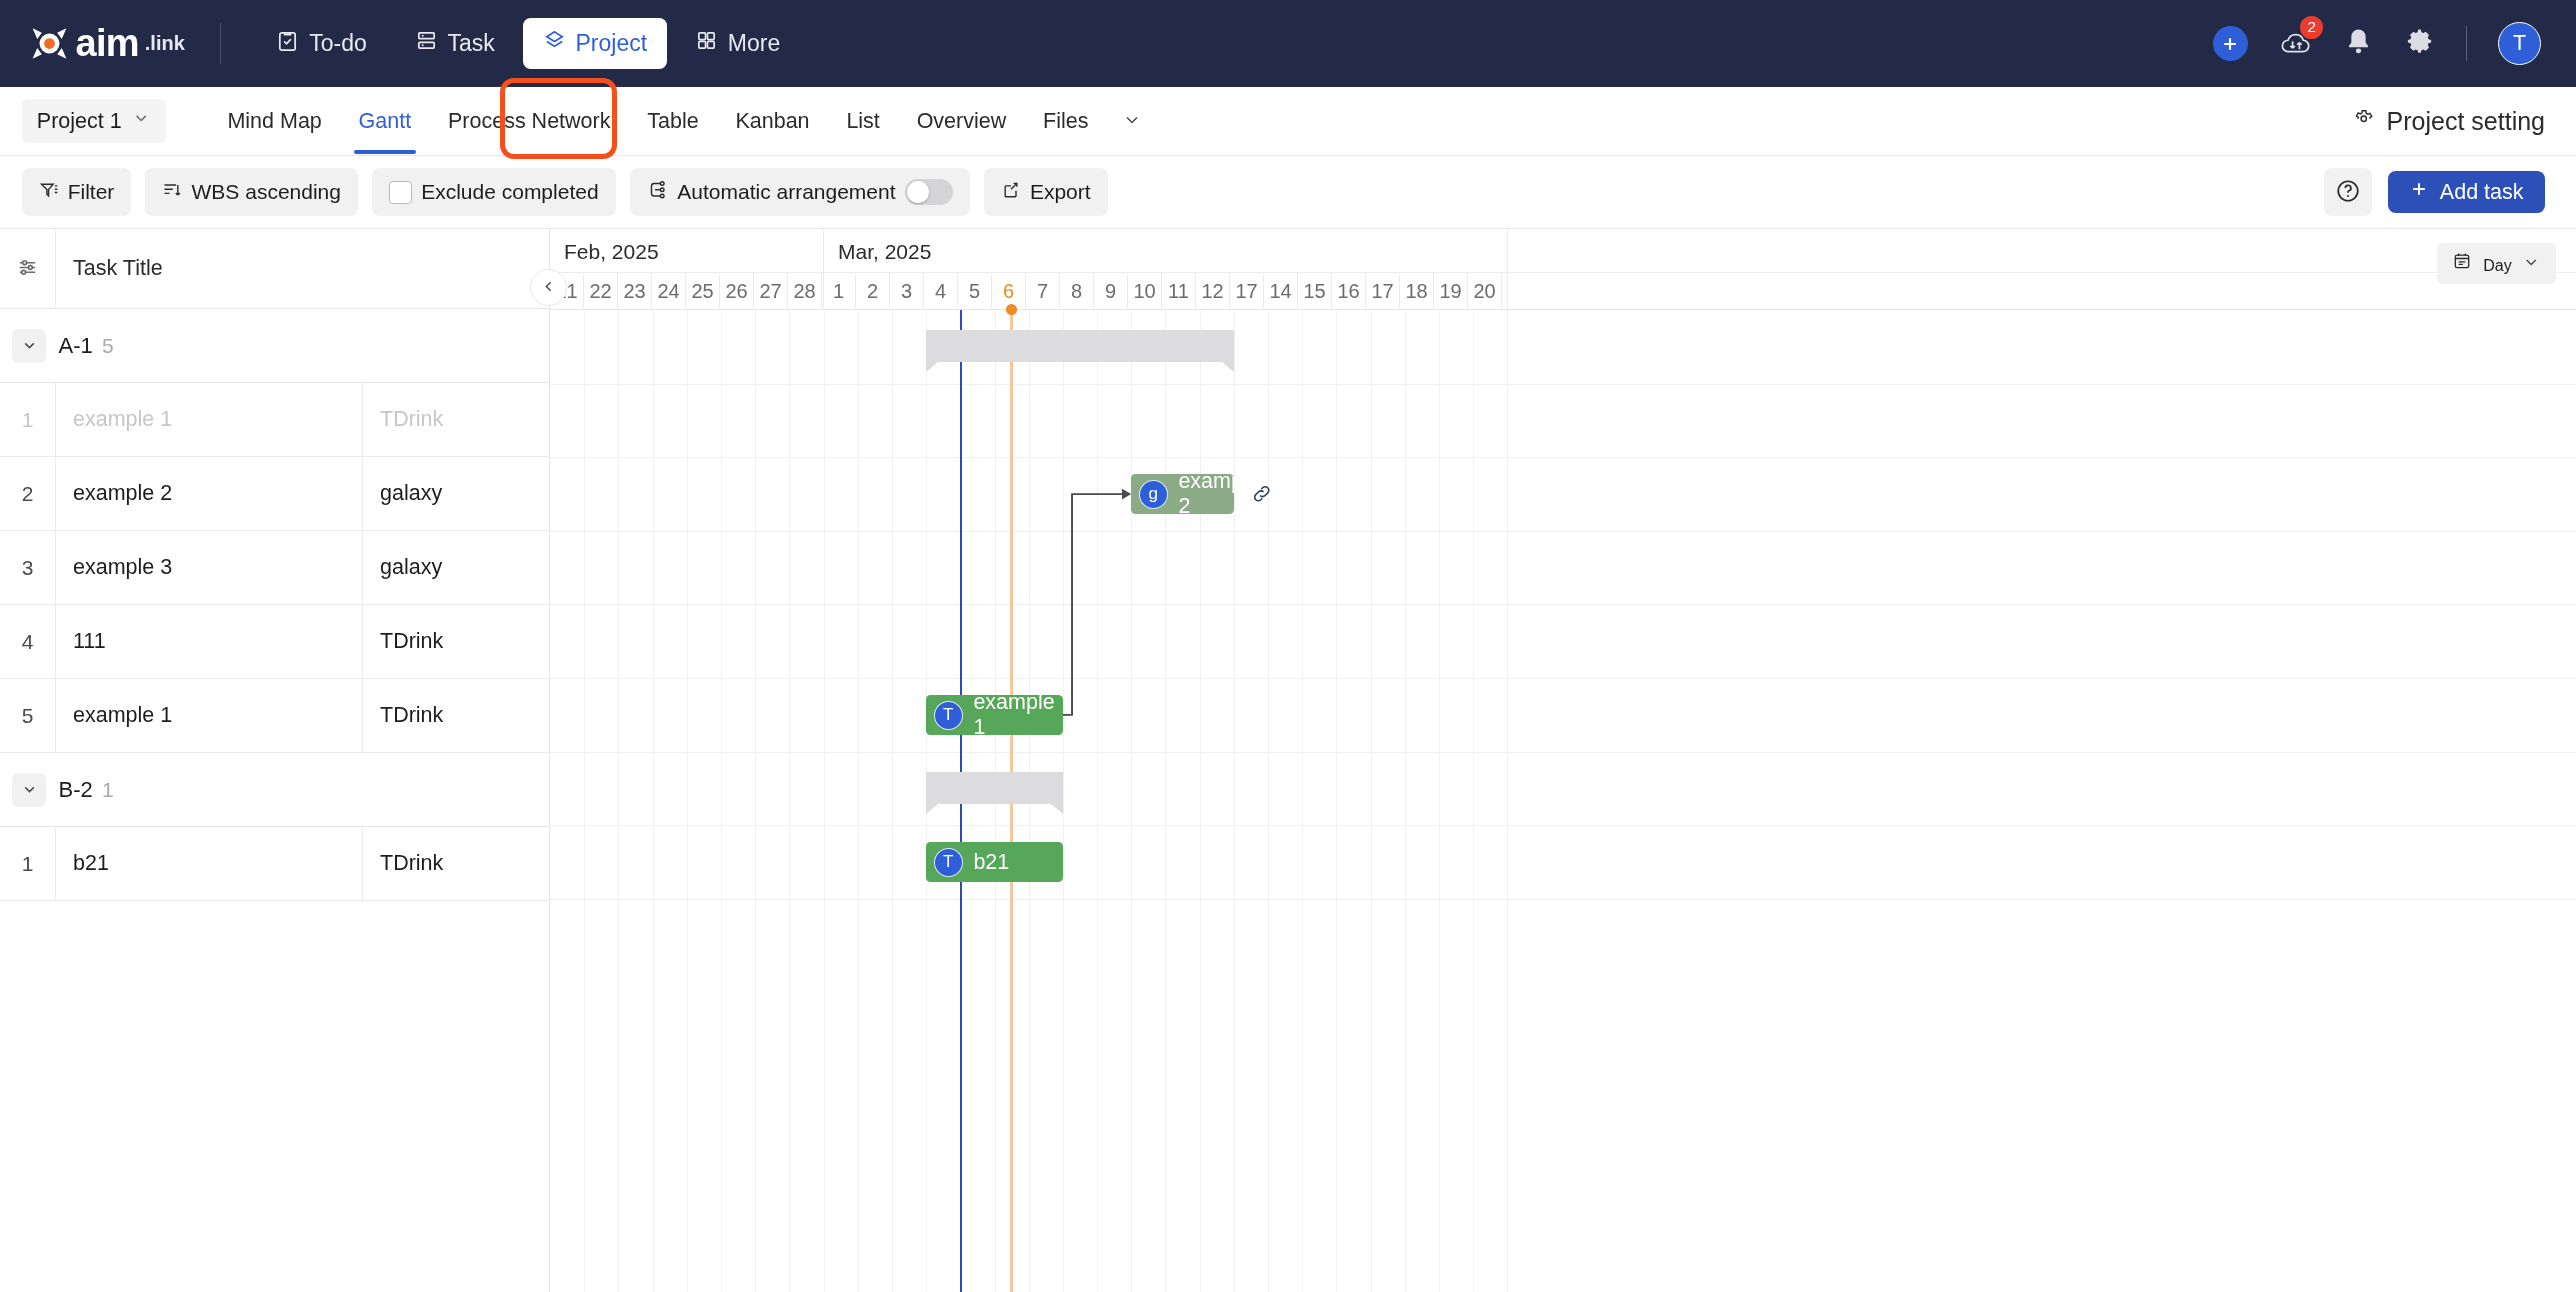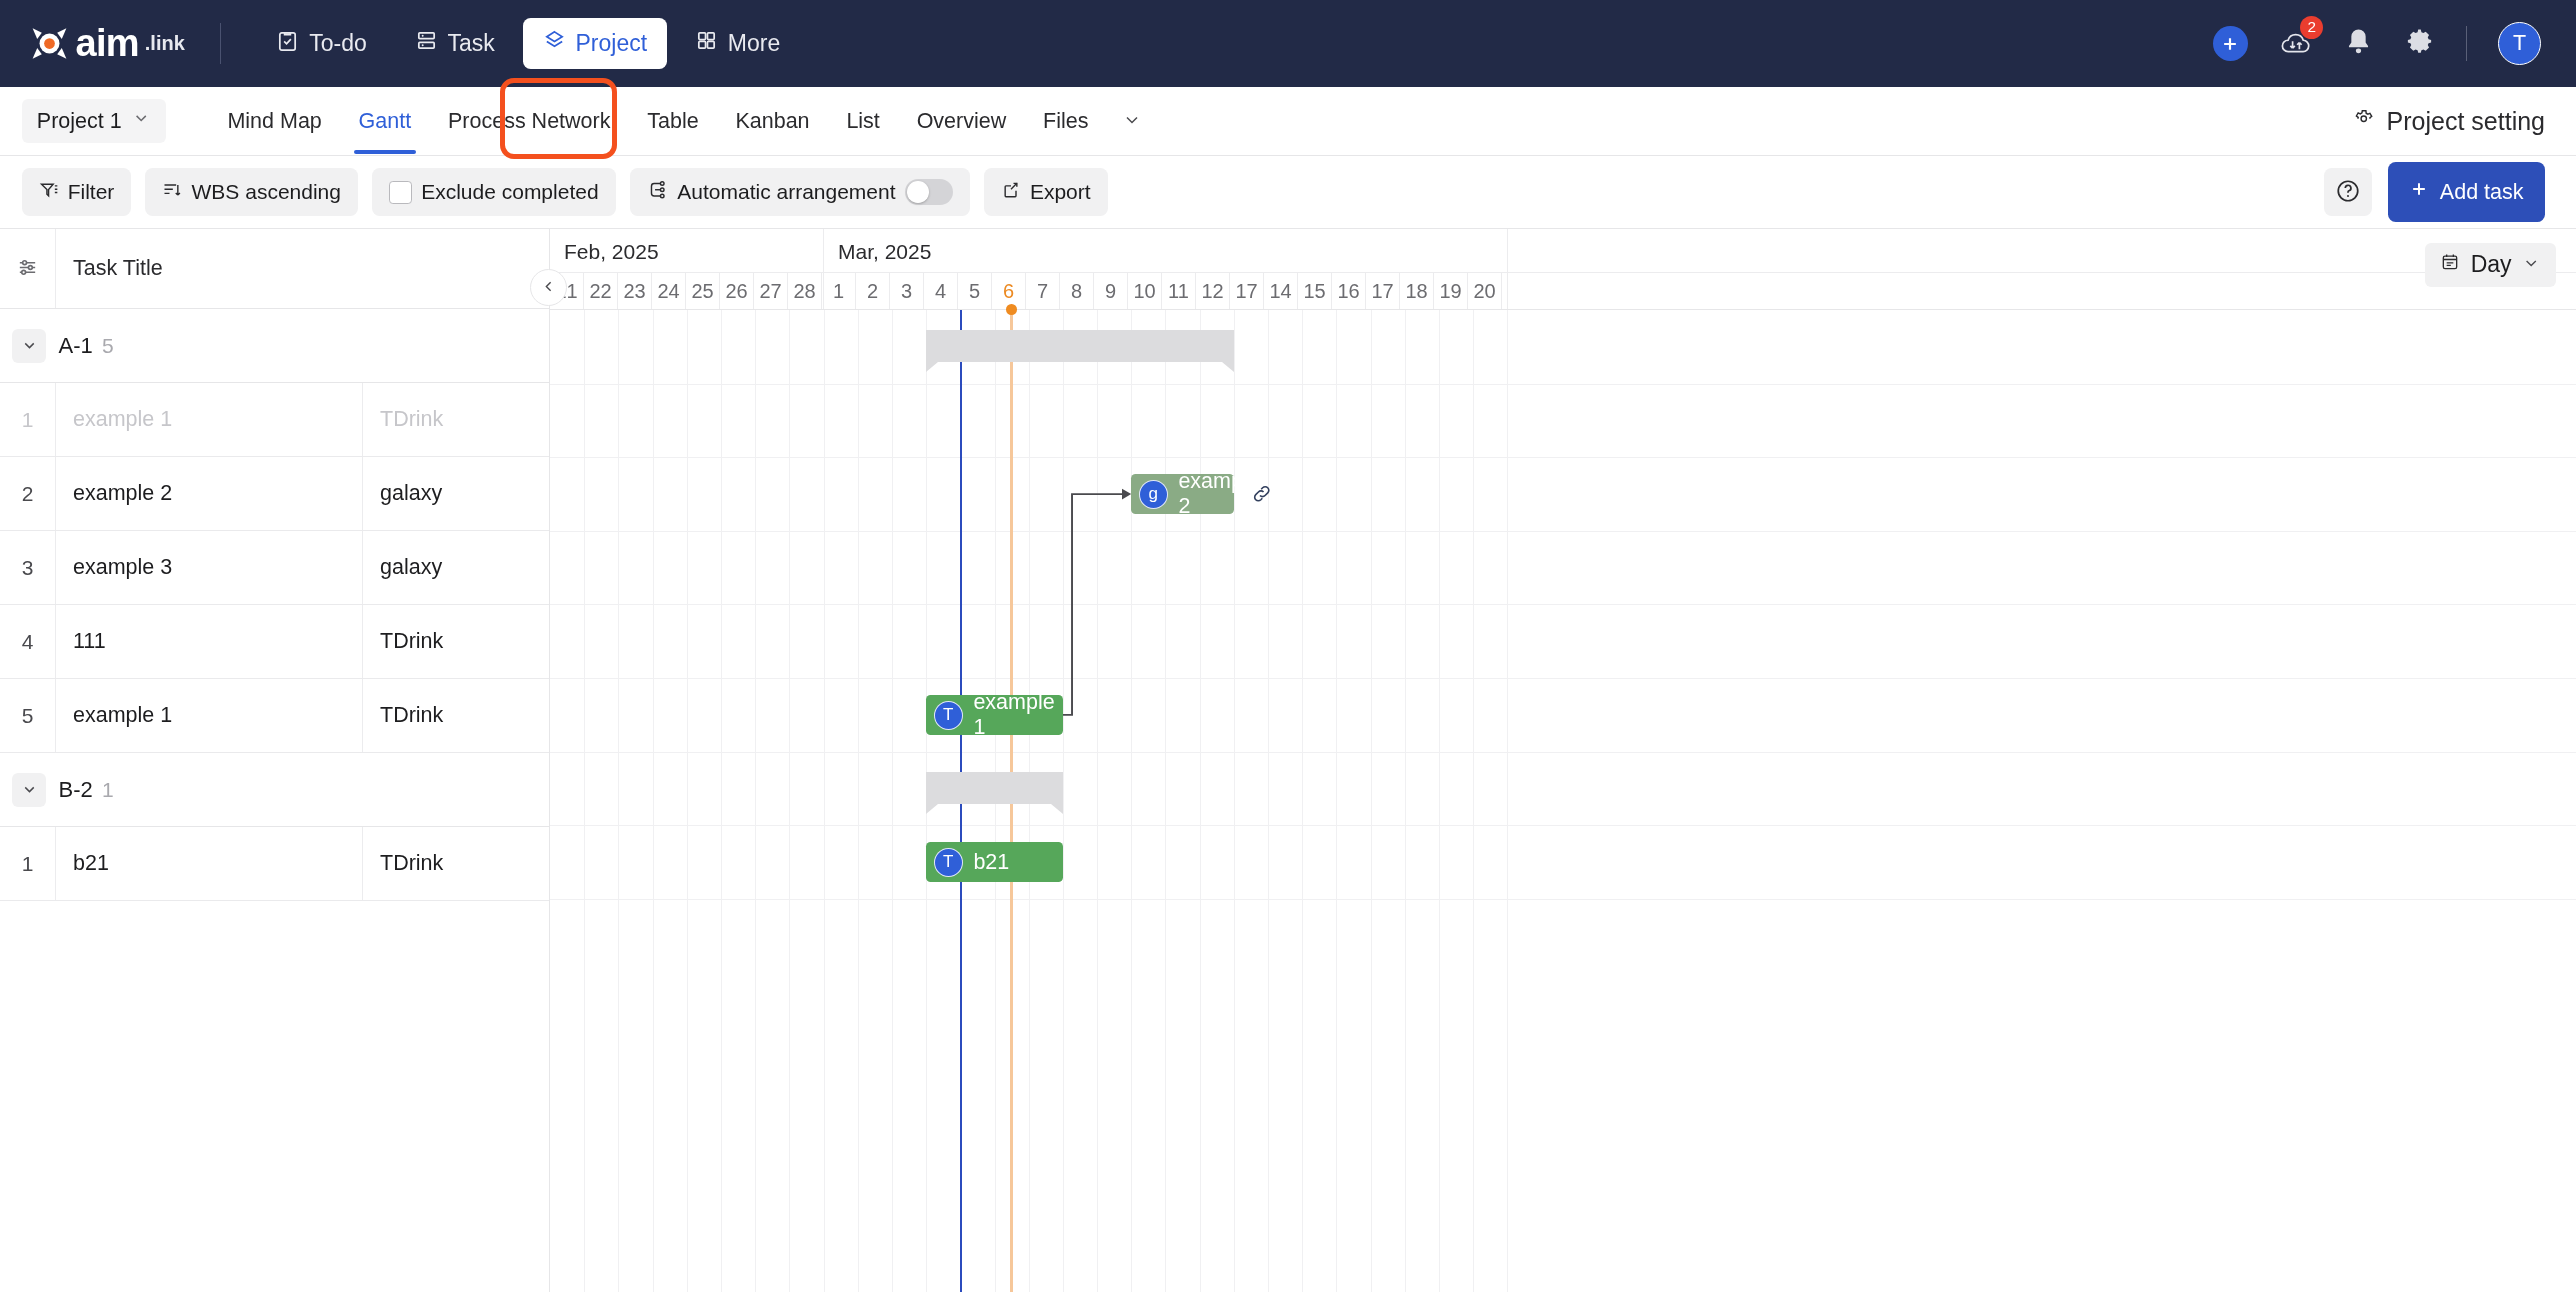--- a/index.html
+++ b/index.html
@@ -118,21 +118,21 @@
     box-shadow: 0 0.8px 2.3px rgba(0,0,0,.25);
   }
   .tb-right { margin-left: auto; display: flex; align-items: center; gap: 15.3px; }
   .help-btn {
     width: 48px; height: 48px; background: #f1f1f2; border-radius: 7.7px;
     display: flex; align-items: center; justify-content: center; cursor: pointer;
   }
   .add-task {
     display: flex; align-items: center; gap: 10.7px;
     background: #2d4fb8; color: #fff; border-radius: 7.7px;
-    padding: 10.7px 21.5px; font-size: 21.5px; height: 60px; cursor: pointer;
+    padding: 10.7px 21.5px; font-size: 21.5px; height: 42px; cursor: pointer;
   }
 
   
   .main { display: flex; height: 1064px; position: relative; }
 
   
   .grid-pane {
     width: 549px; flex: none; border-top: 0.8px solid #e6e6e8;
     position: relative; background: #fff;
   }
@@ -256,23 +256,23 @@
   }
   .link-icon {
     position: absolute; z-index: 12; cursor: pointer;
   }
 
   .dep-svg { position: absolute; top: 0; left: 0; overflow: visible; z-index: 9; }
 
   
   .day-select {
     position: absolute; right: 20px; top: 14px; z-index: 40;
-    display: flex; align-items: flex-start; gap: 10.7px;
+    display: flex; align-items: flex-end; gap: 10.7px;
     background: #f1f1f2; border-radius: 6.1px; padding: 8.4px 15.3px;
-    font-size: 23px; color: #1d1d1f; cursor: pointer;
+    font-size: 16px; color: #1d1d1f; cursor: pointer;
   }
 </style>
 </head>
 <body>
 
 <div class="topbar">
   <div class="logo-wrap">
     <span class="logo-mark">
       <svg width="43" height="43" viewBox="0 0 56 56">
         <g fill="#ffffff">

